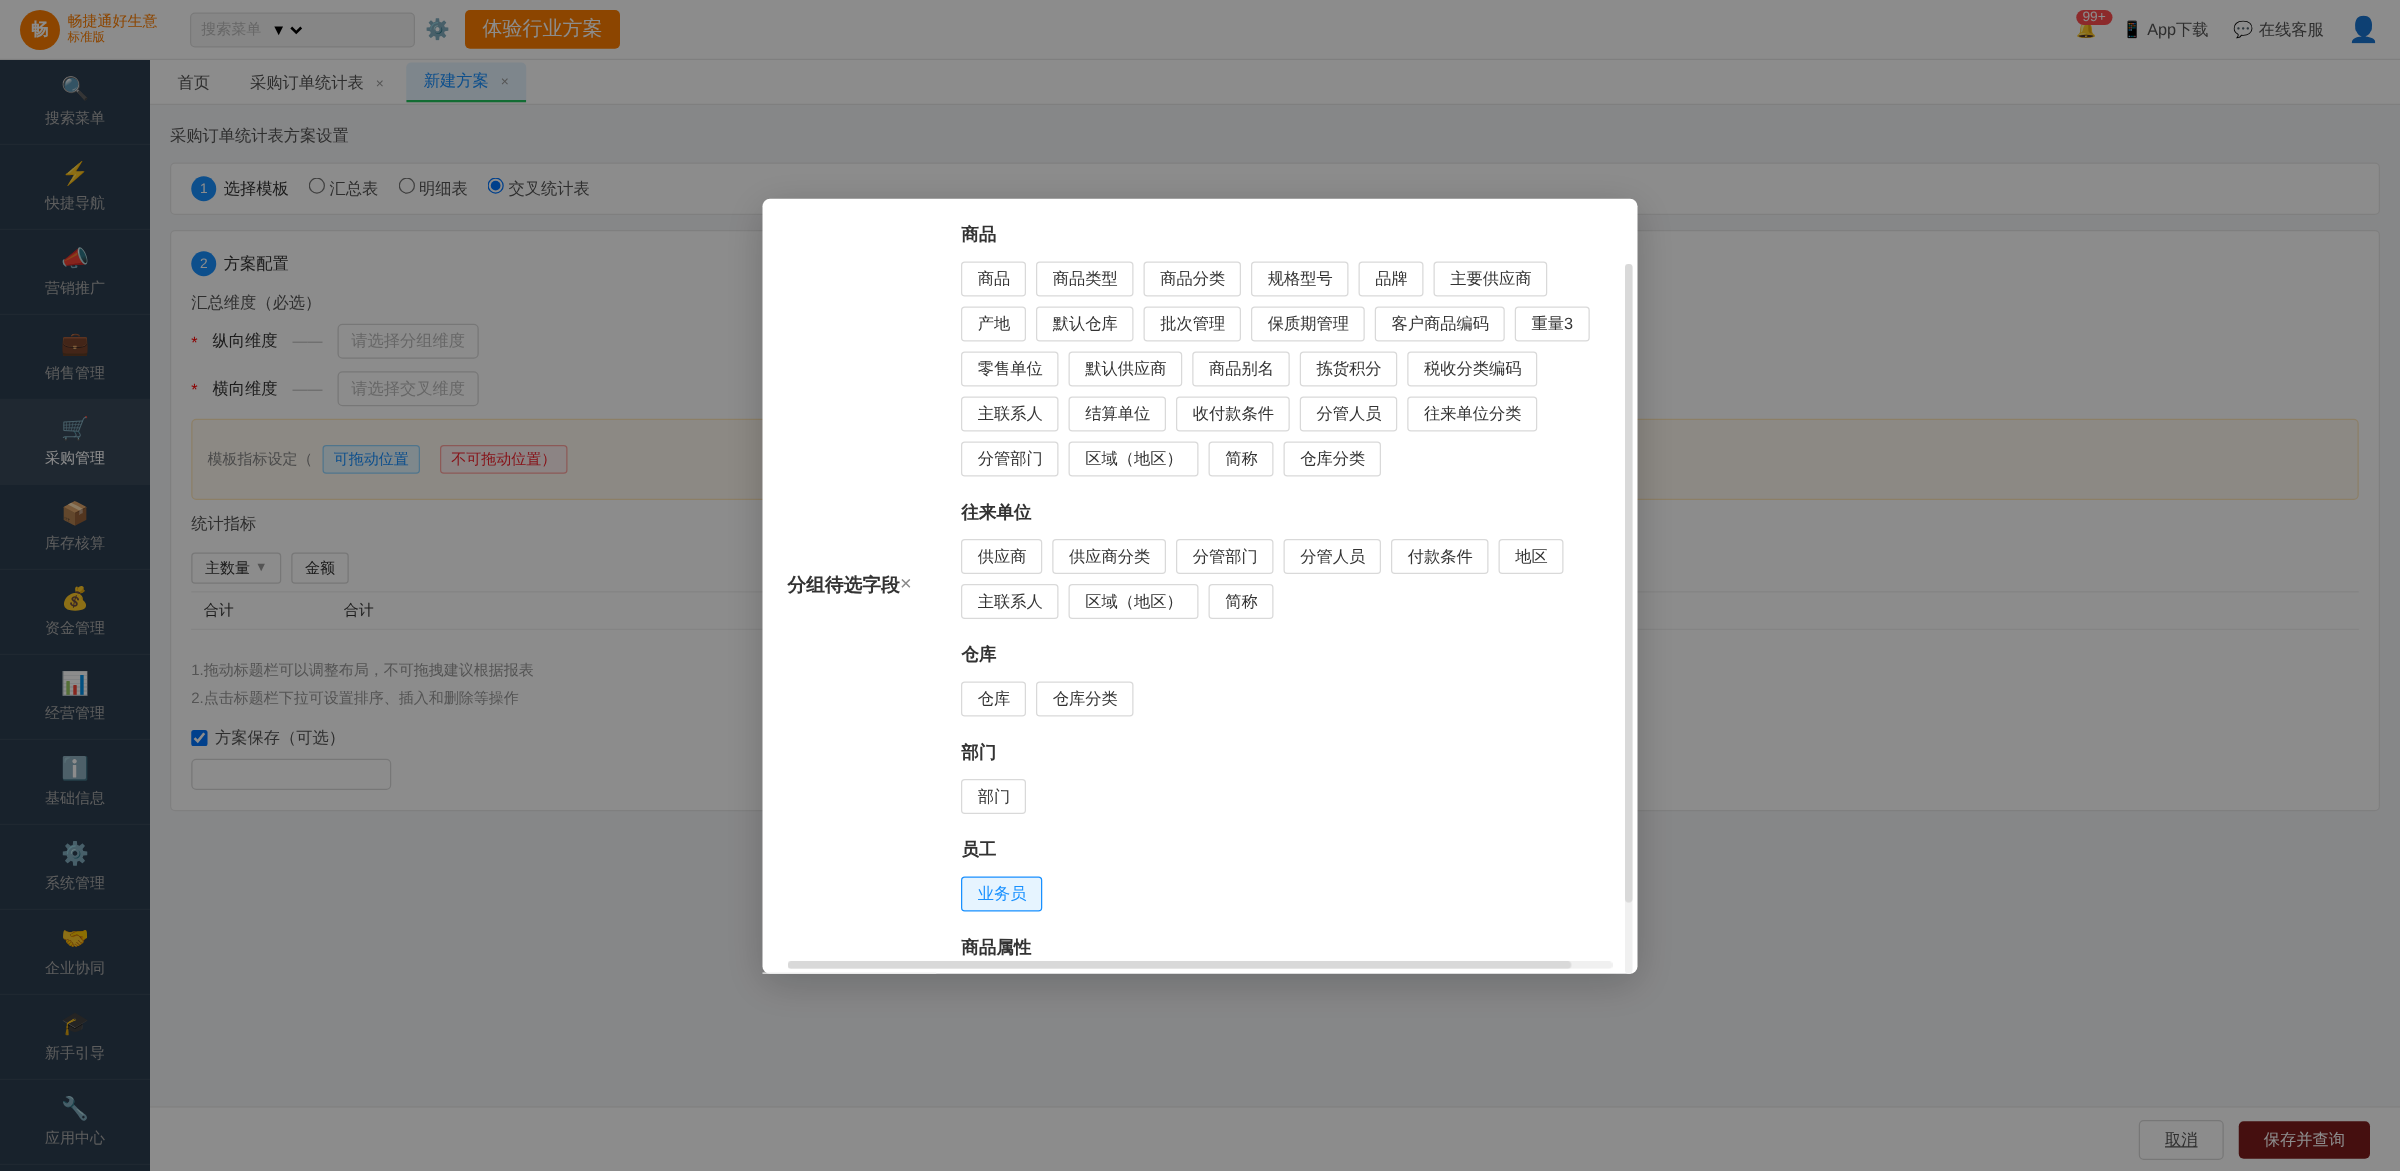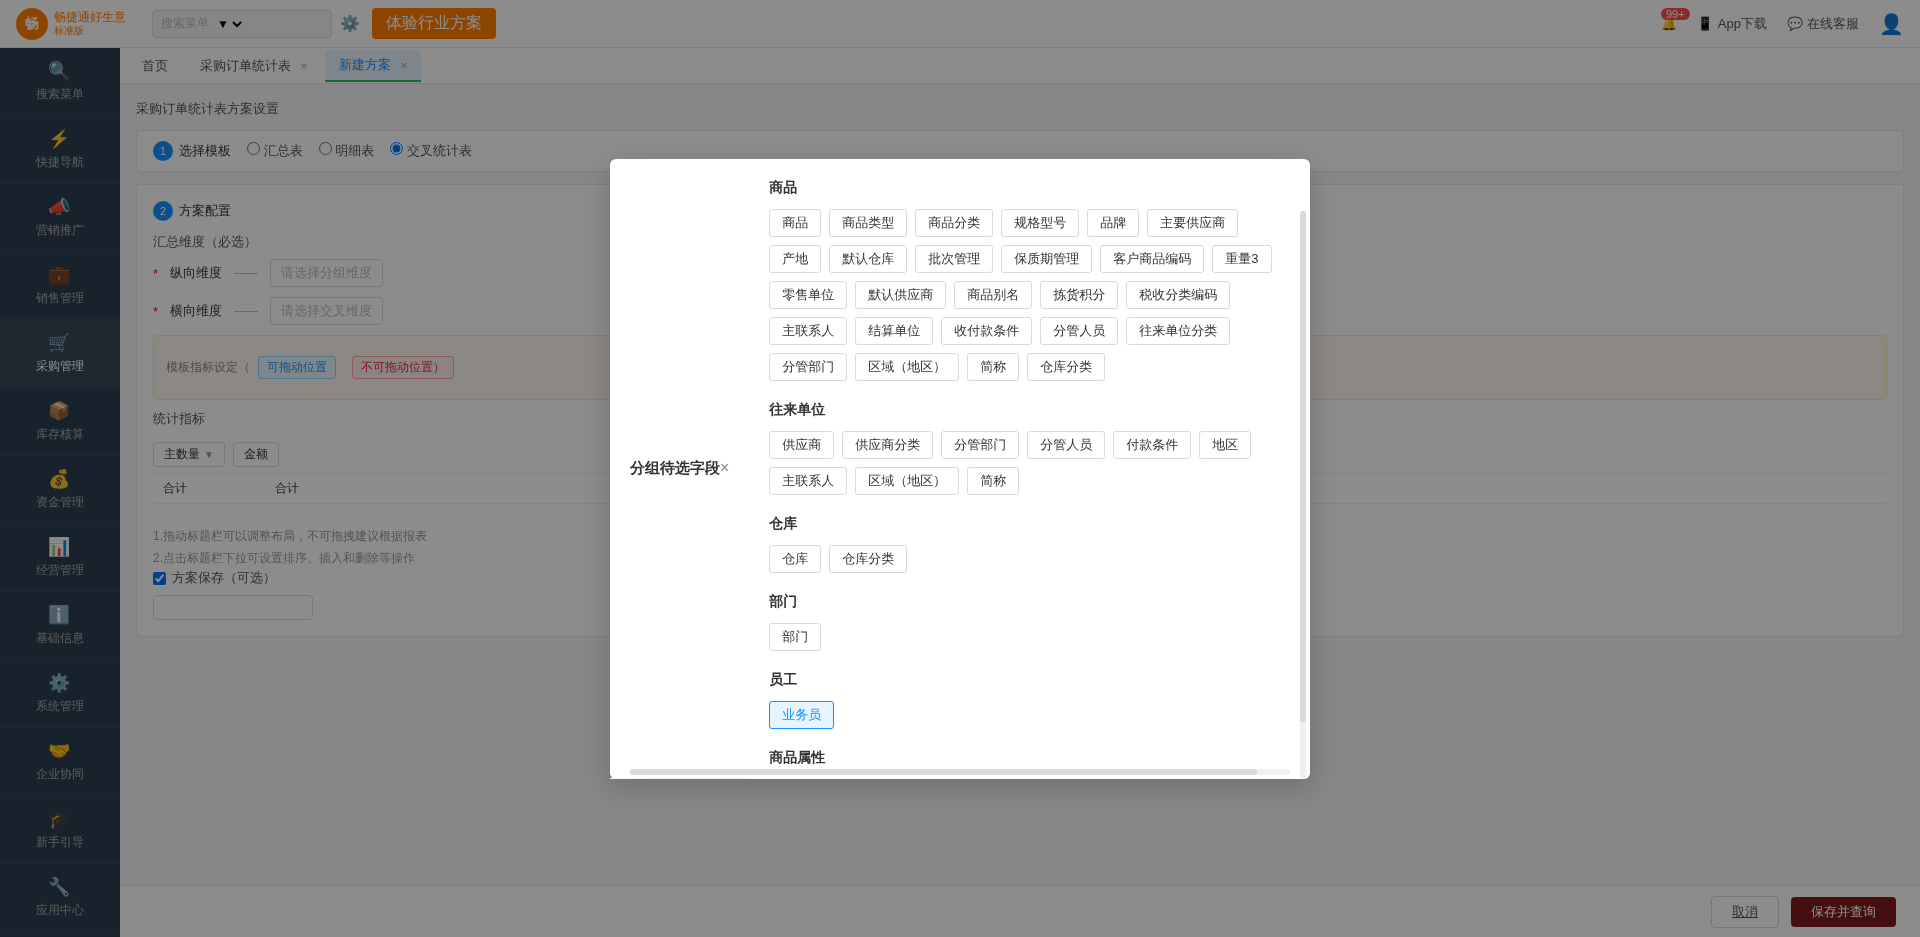--- a/index.html
+++ b/index.html
@@ -354,21 +354,21 @@
         <span style="margin-left:10px;">合计</span>
         <span style="margin-left:80px;">合计</span>
       </div>
     </div>
 
     <div class="hint-text">
       <div>1.拖动标题栏可以调整布局，不可拖拽建议根据报表</div>
       <div>2.点击标题栏下拉可设置排序、插入和删除等操作</div>
     </div>
 
-    <div style="">
+    <div style="margin-top:12px;">
       <div class="checkbox-label">
         <input type="checkbox" checked="" style="">
         <span>方案保存（可选）</span>
       </div>
       <input class="save-name-input" type="text" placeholder="" style="">
     </div>
   </div>
 </div>
 
 <div class="overlay">

